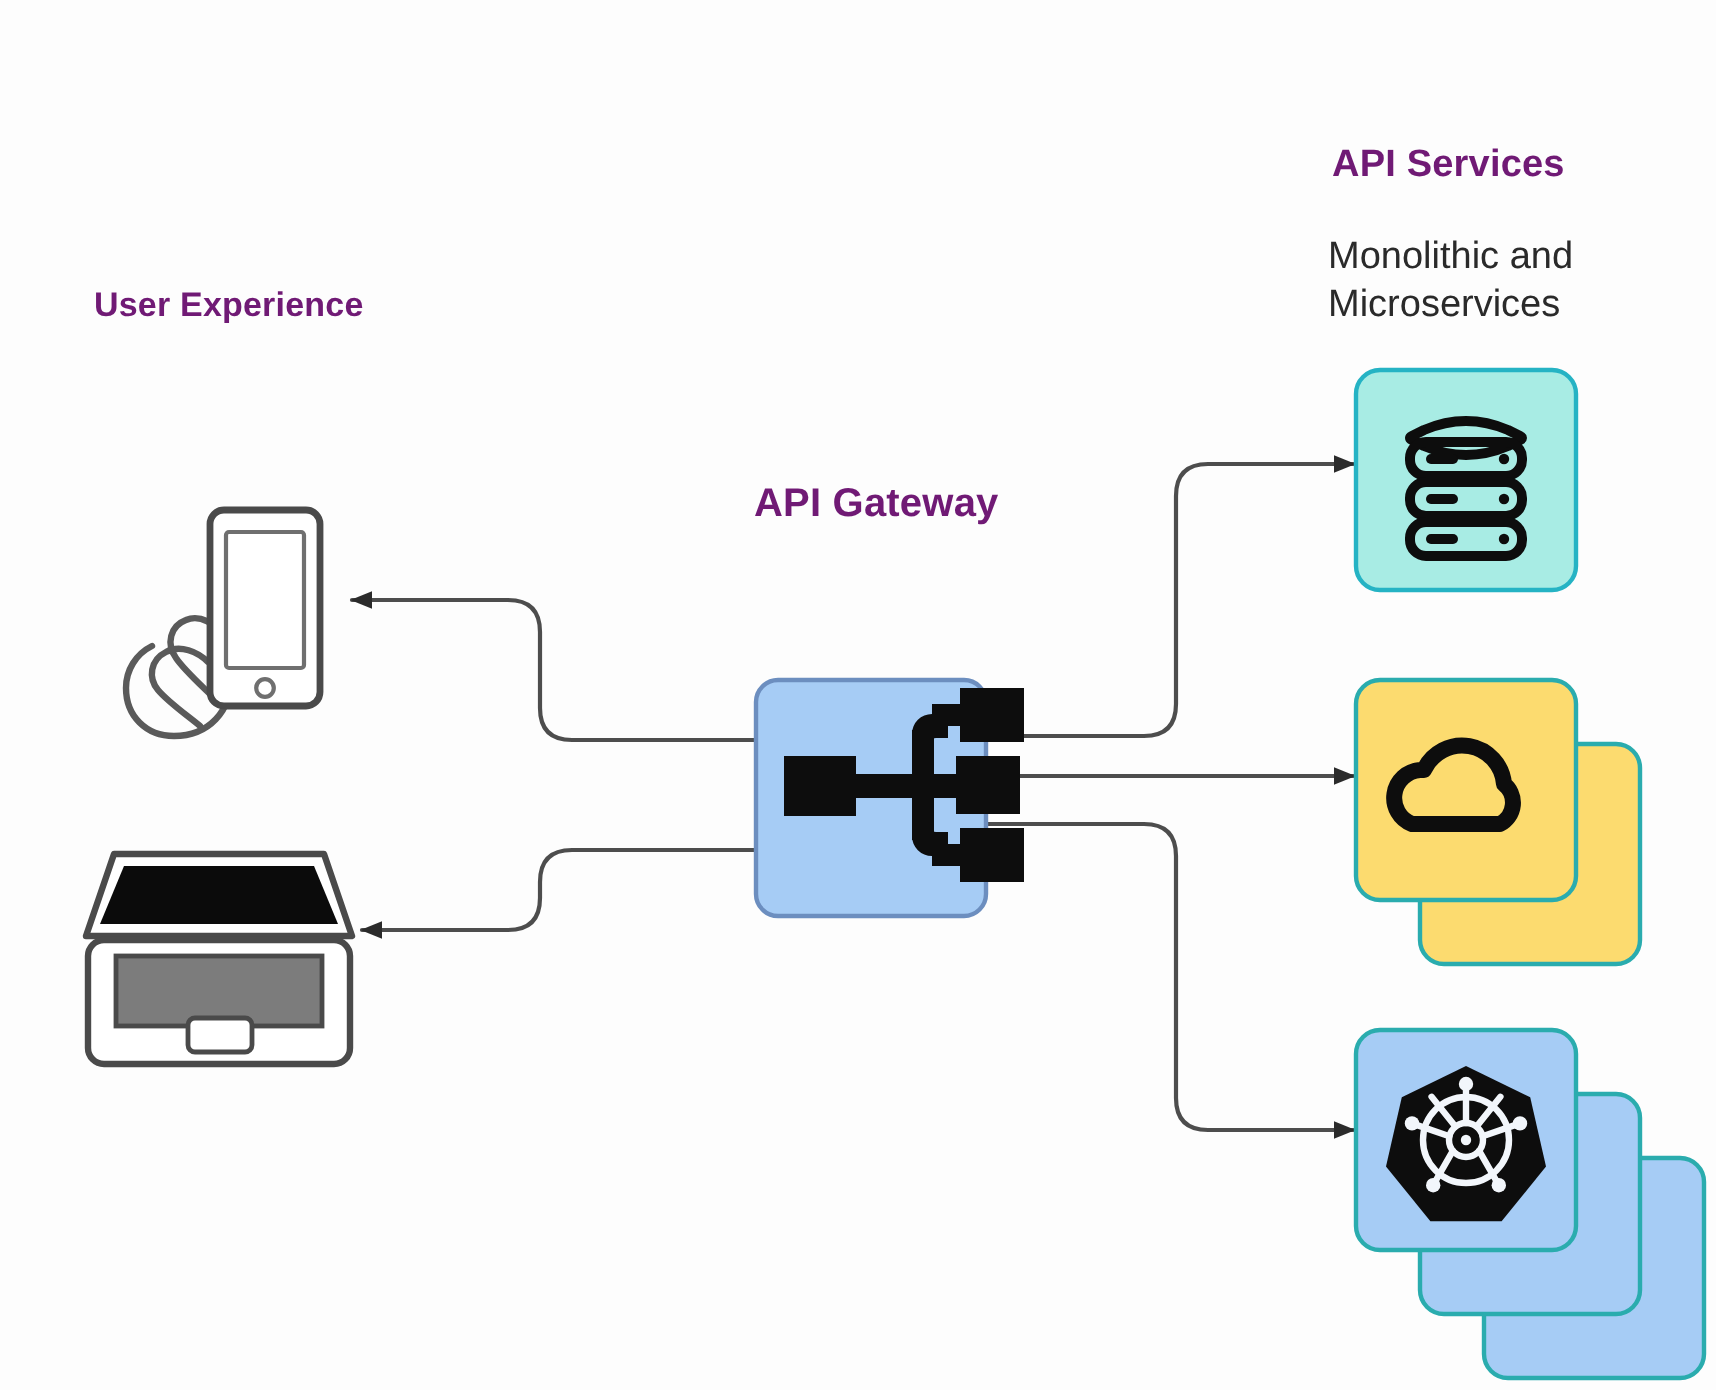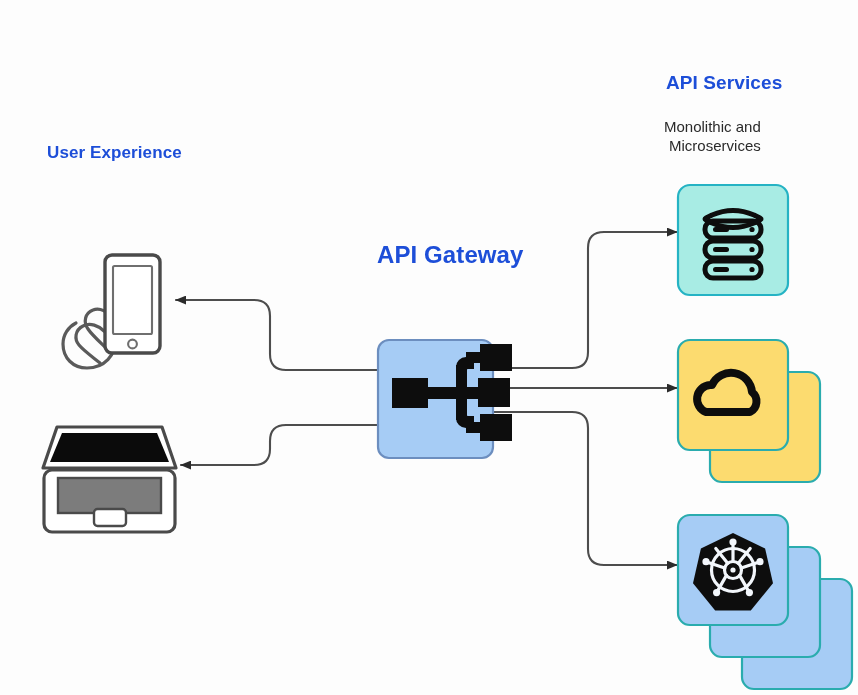--- a/index.html
+++ b/index.html
@@ -21,52 +21,51 @@
   }
   #diagram {
     position: absolute;
     left: 0;
     top: 0;
     width: 858px;
     height: 695px;
   }
   .lbl {
     position: absolute;
-    color: #1d4ed8;
+    color: #701a75;
     white-space: pre;
     line-height: 1.28;
   }
   .lbl-bold {
     font-weight: bold;
   }
   #label-user-experience {
     left: 47px;
     top: 142px;
     font-size: 17px;
     letter-spacing: 0.1px;
   }
   #label-api-gateway {
     left: 377px;
     top: 240px;
-    font-size: 24px;
+    font-size: 20px;
     letter-spacing: 0.1px;
   }
   #label-api-services {
     left: 666px;
     top: 71px;
     font-size: 19px;
     letter-spacing: 0.1px;
   }
   #label-api-services-sub {
     left: 664px;
     top: 117px;
-    font-size: 15px;
+    font-size: 19px;
     color: #2a2a2a;
     font-weight: normal;
-    text-align: right;
   }
 </style>
 </head>
 <body>
 
 <div id="canvas">
 
   <svg id="diagram" viewBox="0 0 858 695" xmlns="http://www.w3.org/2000/svg">
 
     <defs>

